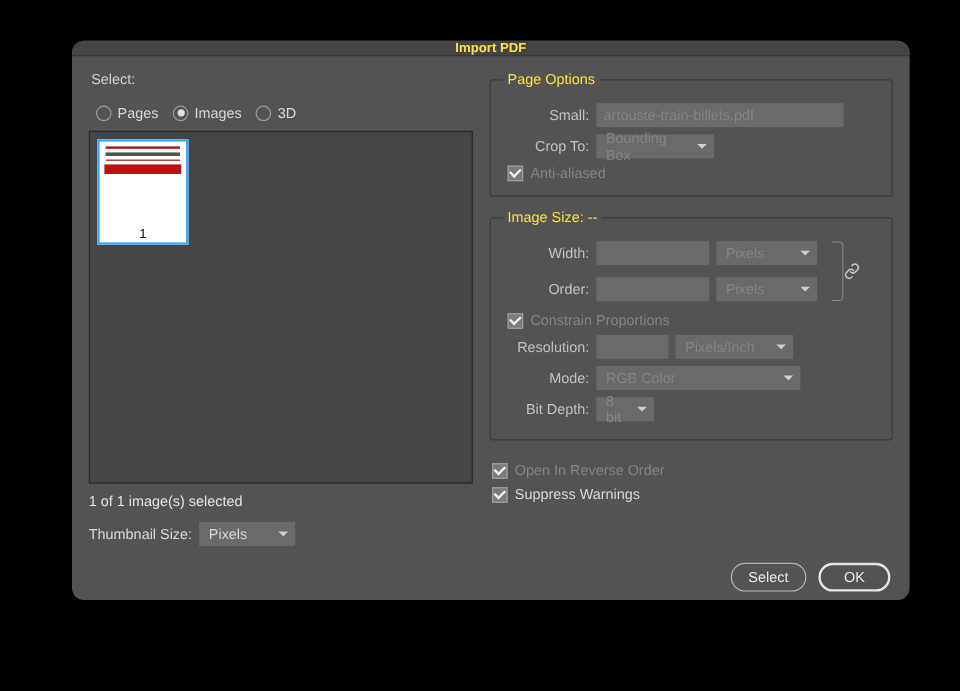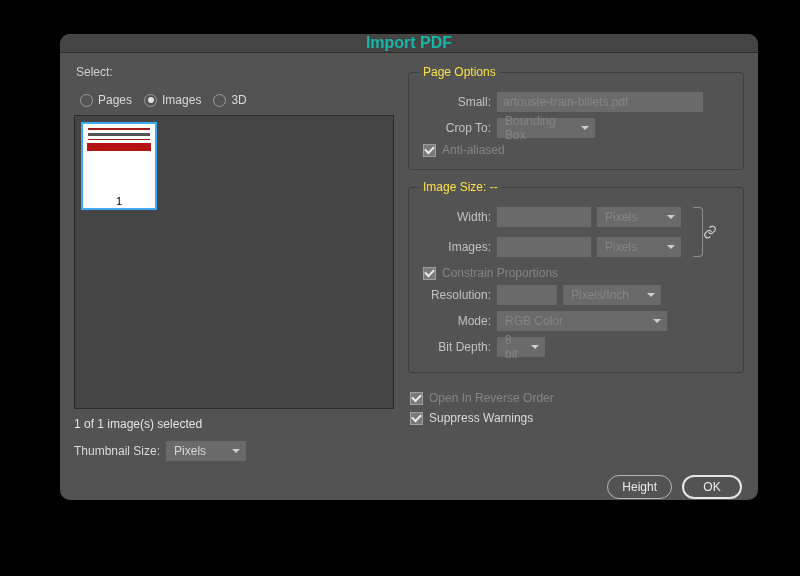--- a/index.html
+++ b/index.html
@@ -28,23 +28,23 @@
     height: 28px;
     background: #444444;
     border-top-left-radius: 10px;
     border-top-right-radius: 10px;
     border-bottom: 1px solid #2c2c2c;
     display: flex;
     align-items: center;
     justify-content: center;
   }
   .titlebar-title {
-    font-size: 16px;
+    font-size: 11px;
     font-weight: 600;
-    color: #14b8a6;
+    color: #fde047;
   }
   .content {
     flex: 1;
     display: flex;
     padding: 12px 14px 14px 14px;
     gap: 14px;
   }
   
   .left-col {
     width: 320px;
@@ -360,21 +360,21 @@
           <div class="size-rows">
             <div class="form-row">
               <span class="lbl">Width:</span>
               <input class="text-field w-sm disabled" disabled="" value="" style="">
               <span style="width:6px"></span>
               <span class="dropdown w-unit disabled">
                 <span>Pixels</span>
               </span>
             </div>
             <div class="form-row">
-              <span class="lbl">Images:</span>
+              <span class="lbl">Order:</span>
               <input class="text-field w-sm disabled" disabled="" value="" style="">
               <span style="width:6px"></span>
               <span class="dropdown w-unit disabled">
                 <span>Pixels</span>
               </span>
             </div>
           </div>
           <div class="link-wrap">
             <span class="link-bracket"></span>
             <span class="link-icon">
@@ -423,16 +423,16 @@
         <div class="check-row">
           <span class="checkbox checked"></span>
           <span>Suppress Warnings</span>
         </div>
       </div>
 
     </div>
   </div>
 
   <div class="button-row">
-    <button class="btn">Height</button>
+    <button class="btn">Select</button>
     <button class="btn primary">OK</button>
   </div>
 </div>
 
 </body></html>

